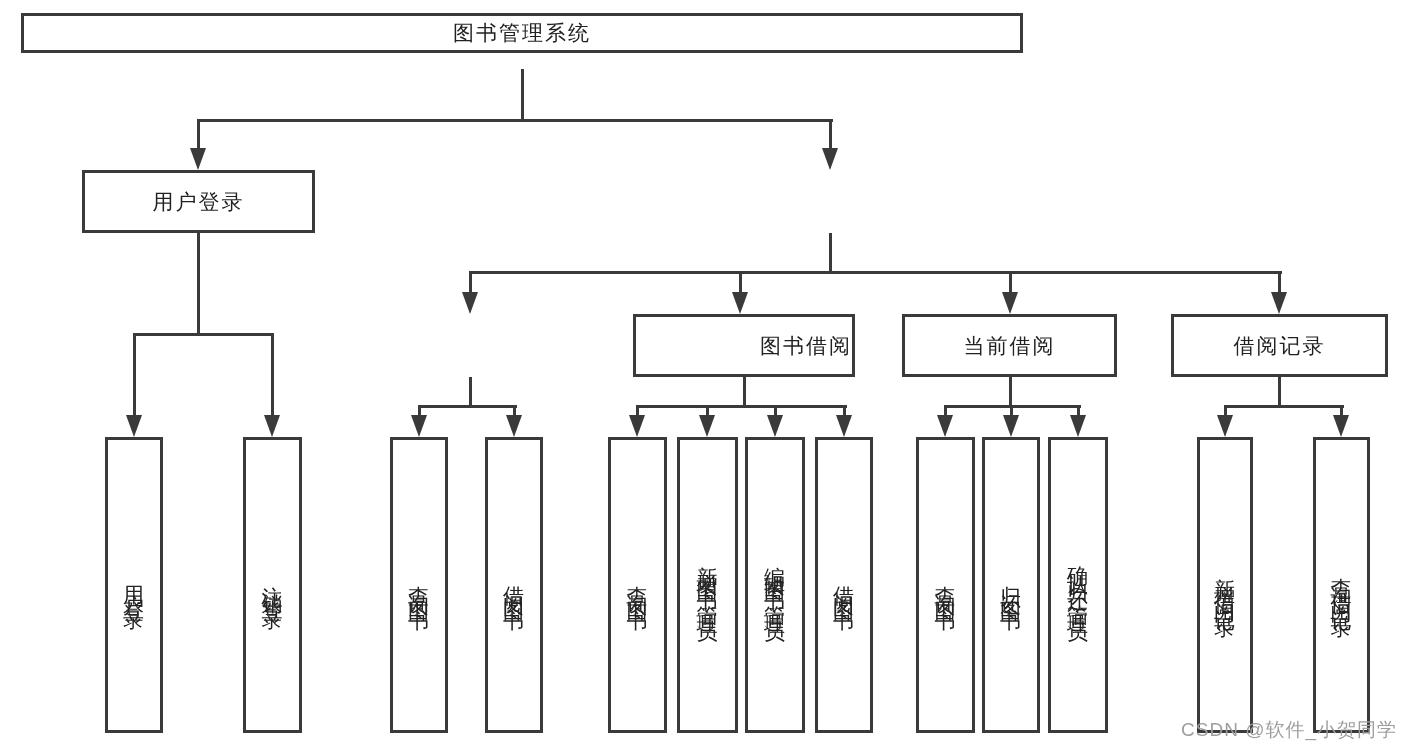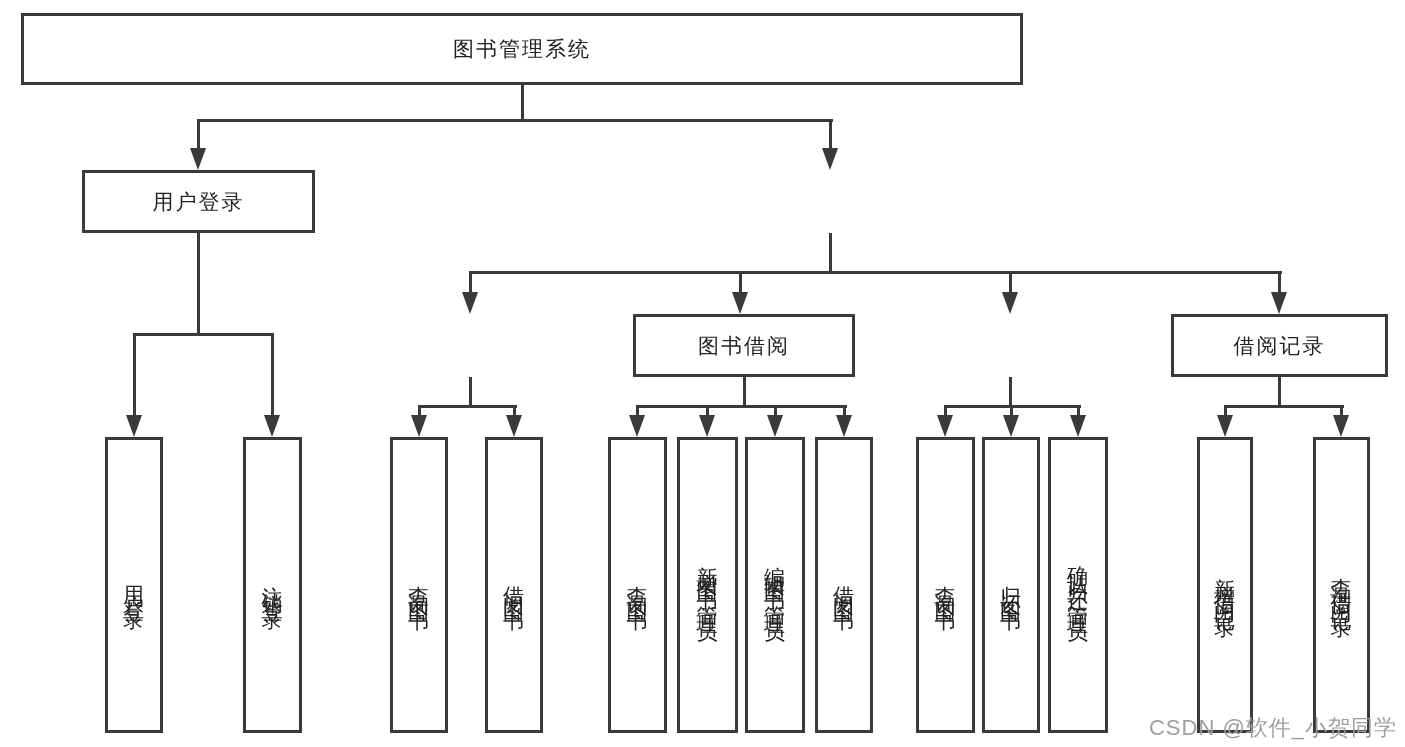--- a/index.html
+++ b/index.html
@@ -53,21 +53,21 @@
     position: absolute;
     width: 0; height: 0;
     border-left: 8px solid transparent;
     border-right: 8px solid transparent;
     border-top: 22px solid var(--line);
   }
   .watermark {
     position: absolute;
     right: 8px;
     bottom: 4px;
-    font-size: 22px;
+    font-size: 19px;
     color: var(--watermark);
     letter-spacing: 1px;
     z-index: 5;
   }
 </style>
 </head>
 <body>
 
 <div class="canvas">
 
@@ -123,30 +123,33 @@
   <div class="vline" style="left:1077px; top:405px; height:14px;"></div>
   <div class="arrow" style="left:1070px; top:415px;"></div>
 
   <div class="vline" style="left:1278px; top:377px; height:31px;"></div>
   <div class="hline" style="left:1224px; top:405px; width:120px;"></div>
   <div class="vline" style="left:1224px; top:405px; height:14px;"></div>
   <div class="arrow" style="left:1217px; top:415px;"></div>
   <div class="vline" style="left:1340px; top:405px; height:14px;"></div>
   <div class="arrow" style="left:1333px; top:415px;"></div>
 
-  <div class="node" style="left:21px; top:13px; width:1002px; height:72px;">
+  <div class="node" style="left:21px; top:13px; width:1002px; height:40px;">
     <span>图书管理系统</span>
   </div>
 
   <div class="node" style="left:82px; top:170px; width:233px; height:63px;">
     <span>用户登录</span>
   </div>
 
-  <div class="node" style="left:633px; top:314px; width:222px; height:63px;">
+  <div class="node" style="left:633px; top:314px; width:222px; height:63px;justify-content:flex-end;">
     <span>图书借阅</span>
+  </div>
+  <div class="node" style="left:902px; top:314px; width:215px; height:63px;">
+    <span>当前借阅</span>
   </div>
   <div class="node" style="left:1171px; top:314px; width:217px; height:63px;">
     <span>借阅记录</span>
   </div>
 
   <div class="vnode" style="left:105px; width:58px;">
     <span class="vtext">用户登录</span>
   </div>
   <div class="vnode" style="left:243px; width:59px;">
     <span class="vtext">注销登录</span>

